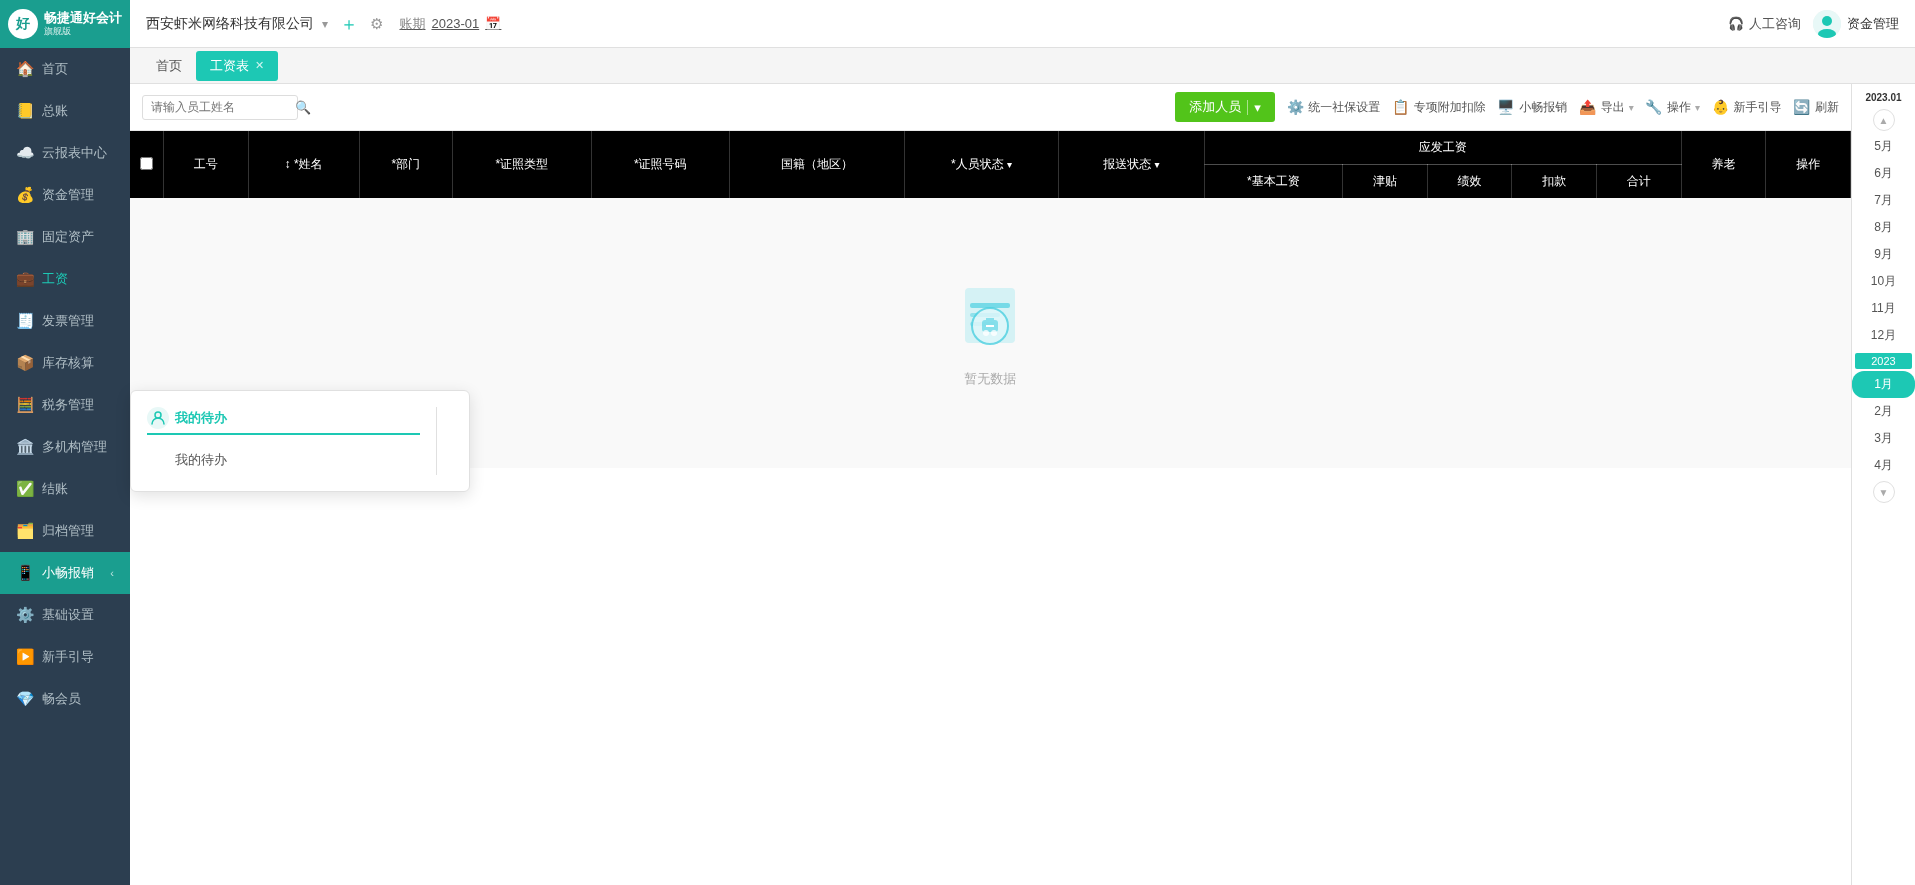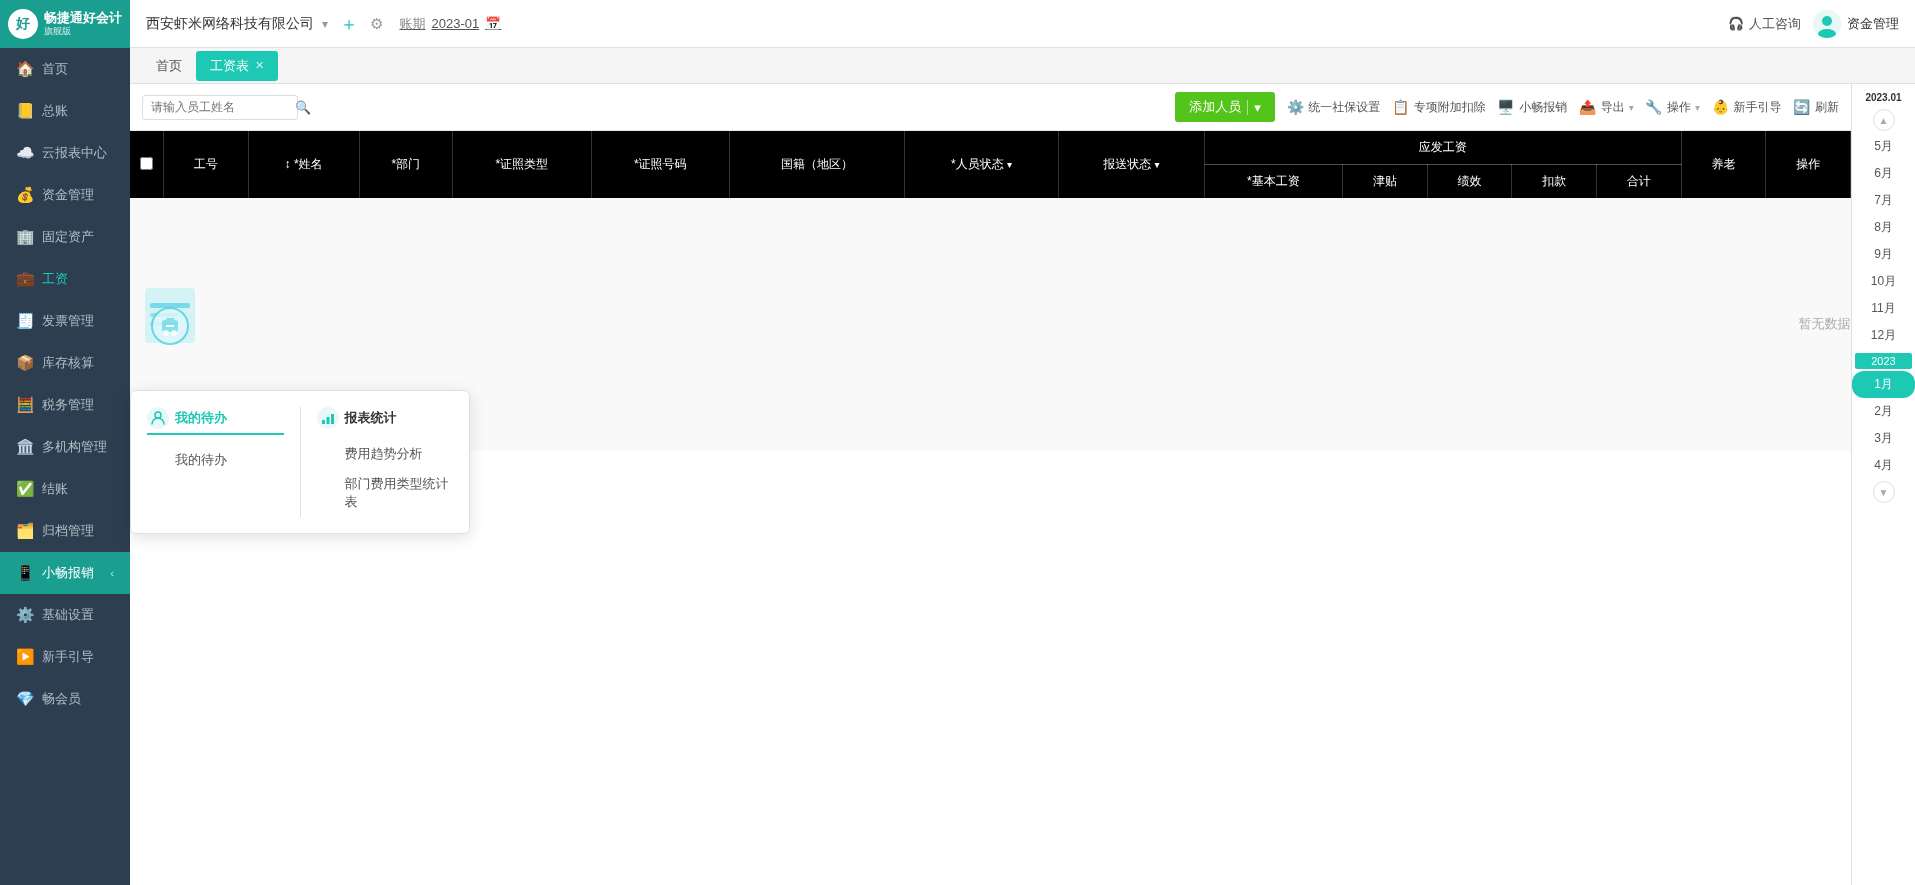--- a/index.html
+++ b/index.html
@@ -253,21 +253,21 @@
       font-weight: normal;
       border-right: 1px solid rgba(255,255,255,0.2);
       white-space: nowrap;
     }
     .checkbox-th { width: 30px; }
     .data-table tbody { background: #f9f9f9; }
 
     
     .no-data {
       display: flex;
-      flex-direction: row;
+      flex-direction: column;
       align-items: center;
       justify-content: space-between;
       padding: 80px 0;
       color: #aaa;
     }
     .no-data-icon {
       width: 80px;
       height: 80px;
       margin-bottom: 12px;
     }
@@ -643,29 +643,15 @@
             <svg width="16" height="16" viewBox="0 0 16 16" fill="none">
               <circle cx="8" cy="5" r="3" stroke="#1dc8b4" stroke-width="1.5"></circle>
               <path d="M2 14c0-3.3 2.7-6 6-6s6 2.7 6 6" stroke="#1dc8b4" stroke-width="1.5" stroke-linecap="round"></path>
             </svg>
           </div>
           <span>我的待办</span>
         </div>
         <div class="popup-item">我的待办</div>
       </div>
       <div class="popup-divider"></div>
-      <div class="popup-section">
-        <div class="popup-section-header">
-          <div class="popup-section-icon">
-            <svg width="16" height="16" viewBox="0 0 16 16" fill="none">
-              <rect x="2" y="10" width="3" height="4" fill="#1dc8b4"></rect>
-              <rect x="6.5" y="7" width="3" height="7" fill="#1dc8b4"></rect>
-              <rect x="11" y="4" width="3" height="10" fill="#1dc8b4"></rect>
-            </svg>
-          </div>
-          <span>报表统计</span>
-        </div>
-        <div class="popup-item">费用趋势分析</div>
-        <div class="popup-item">部门费用类型统计表</div>
-      </div>
     </div>
   </div>
 </div>
 
 </body></html>

